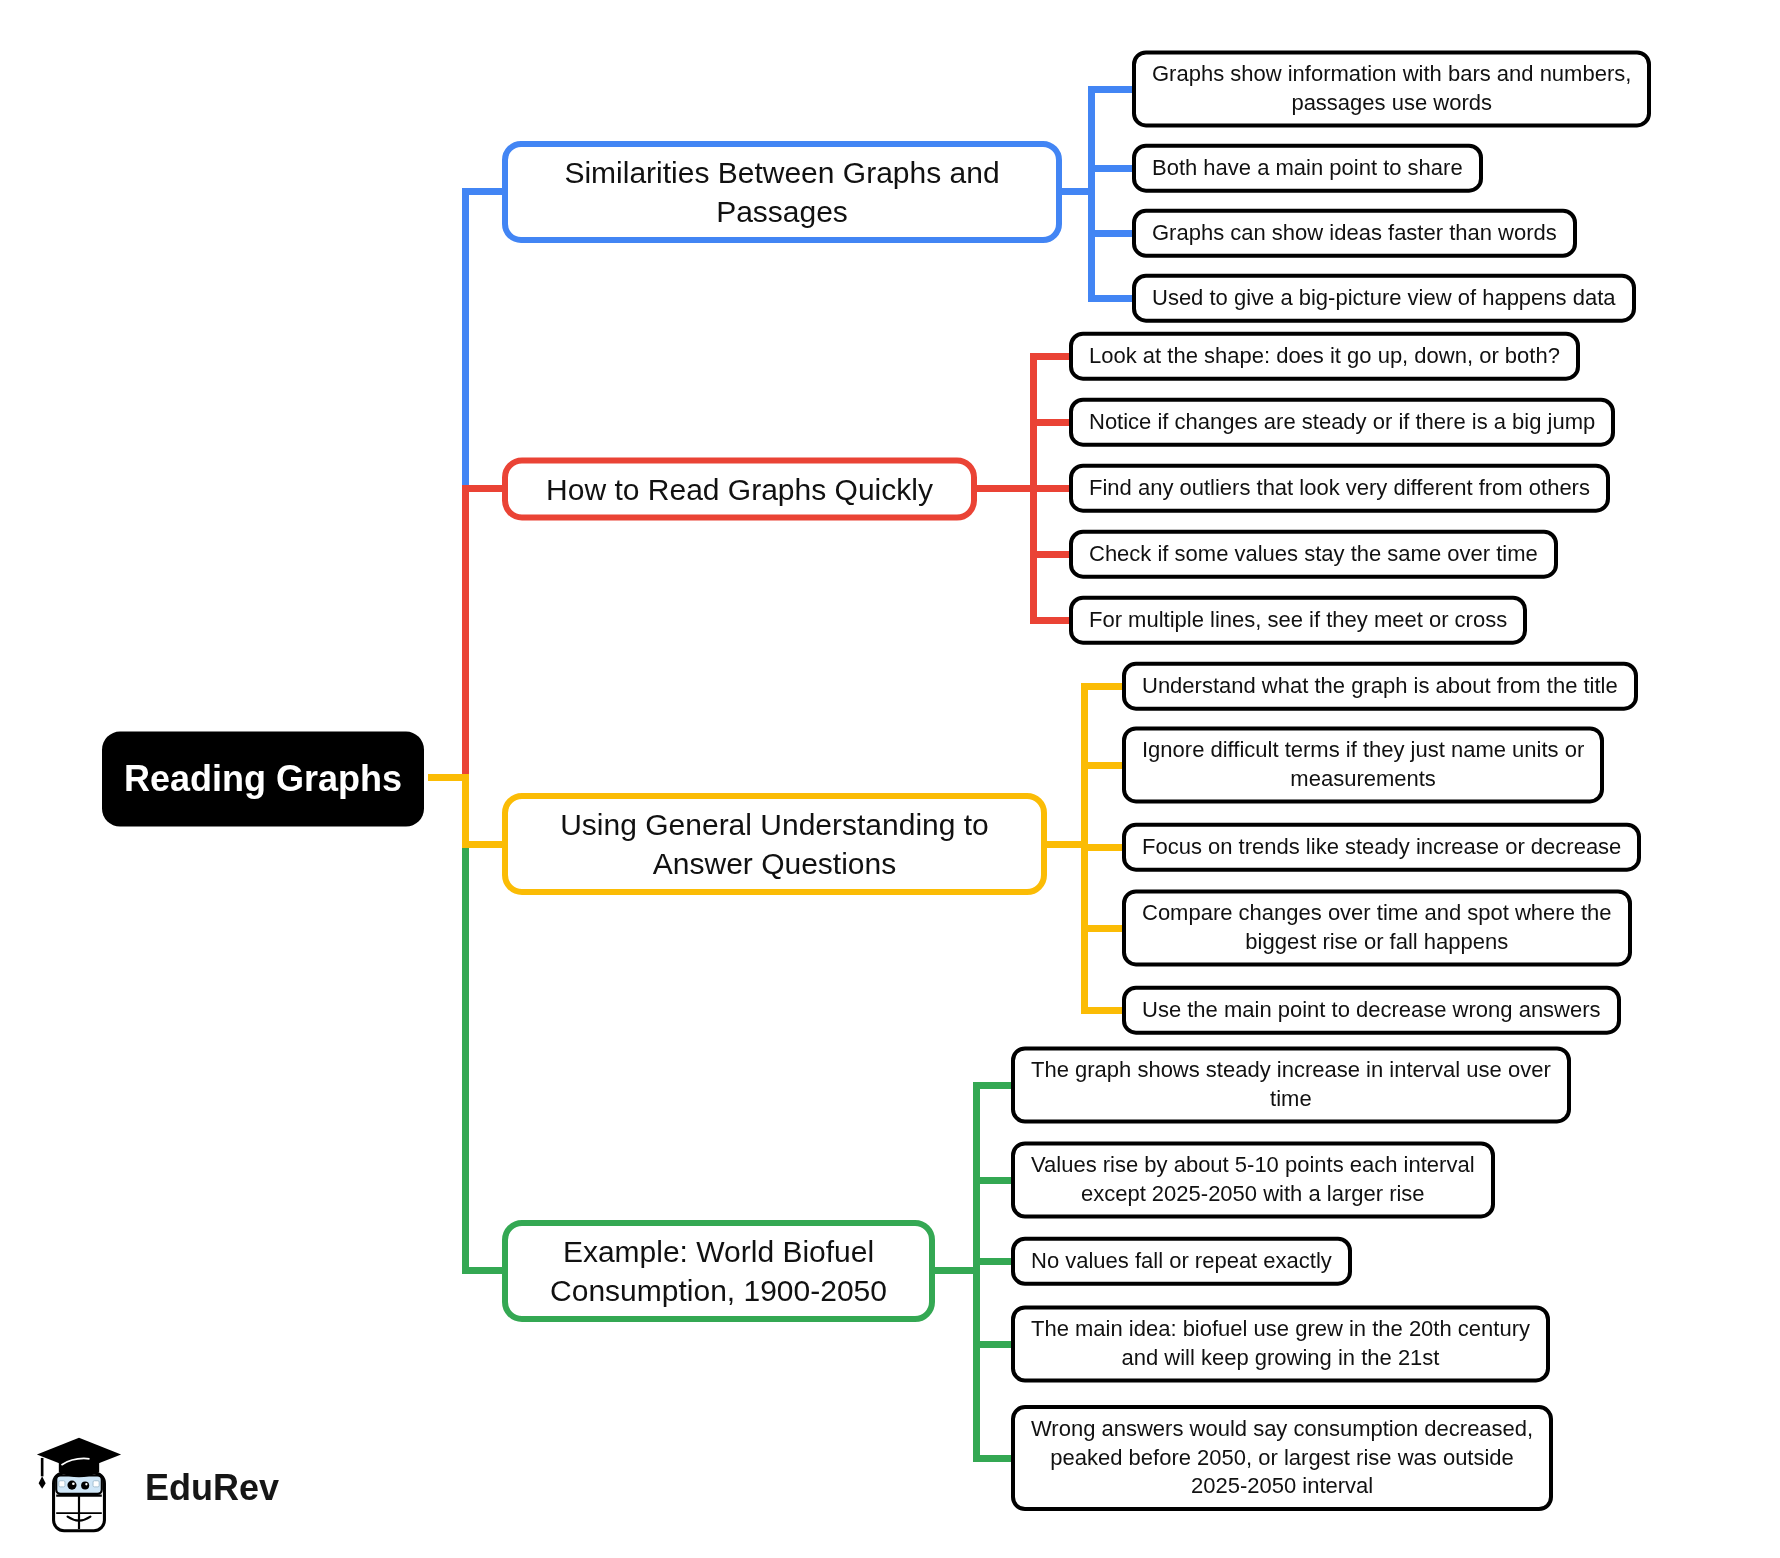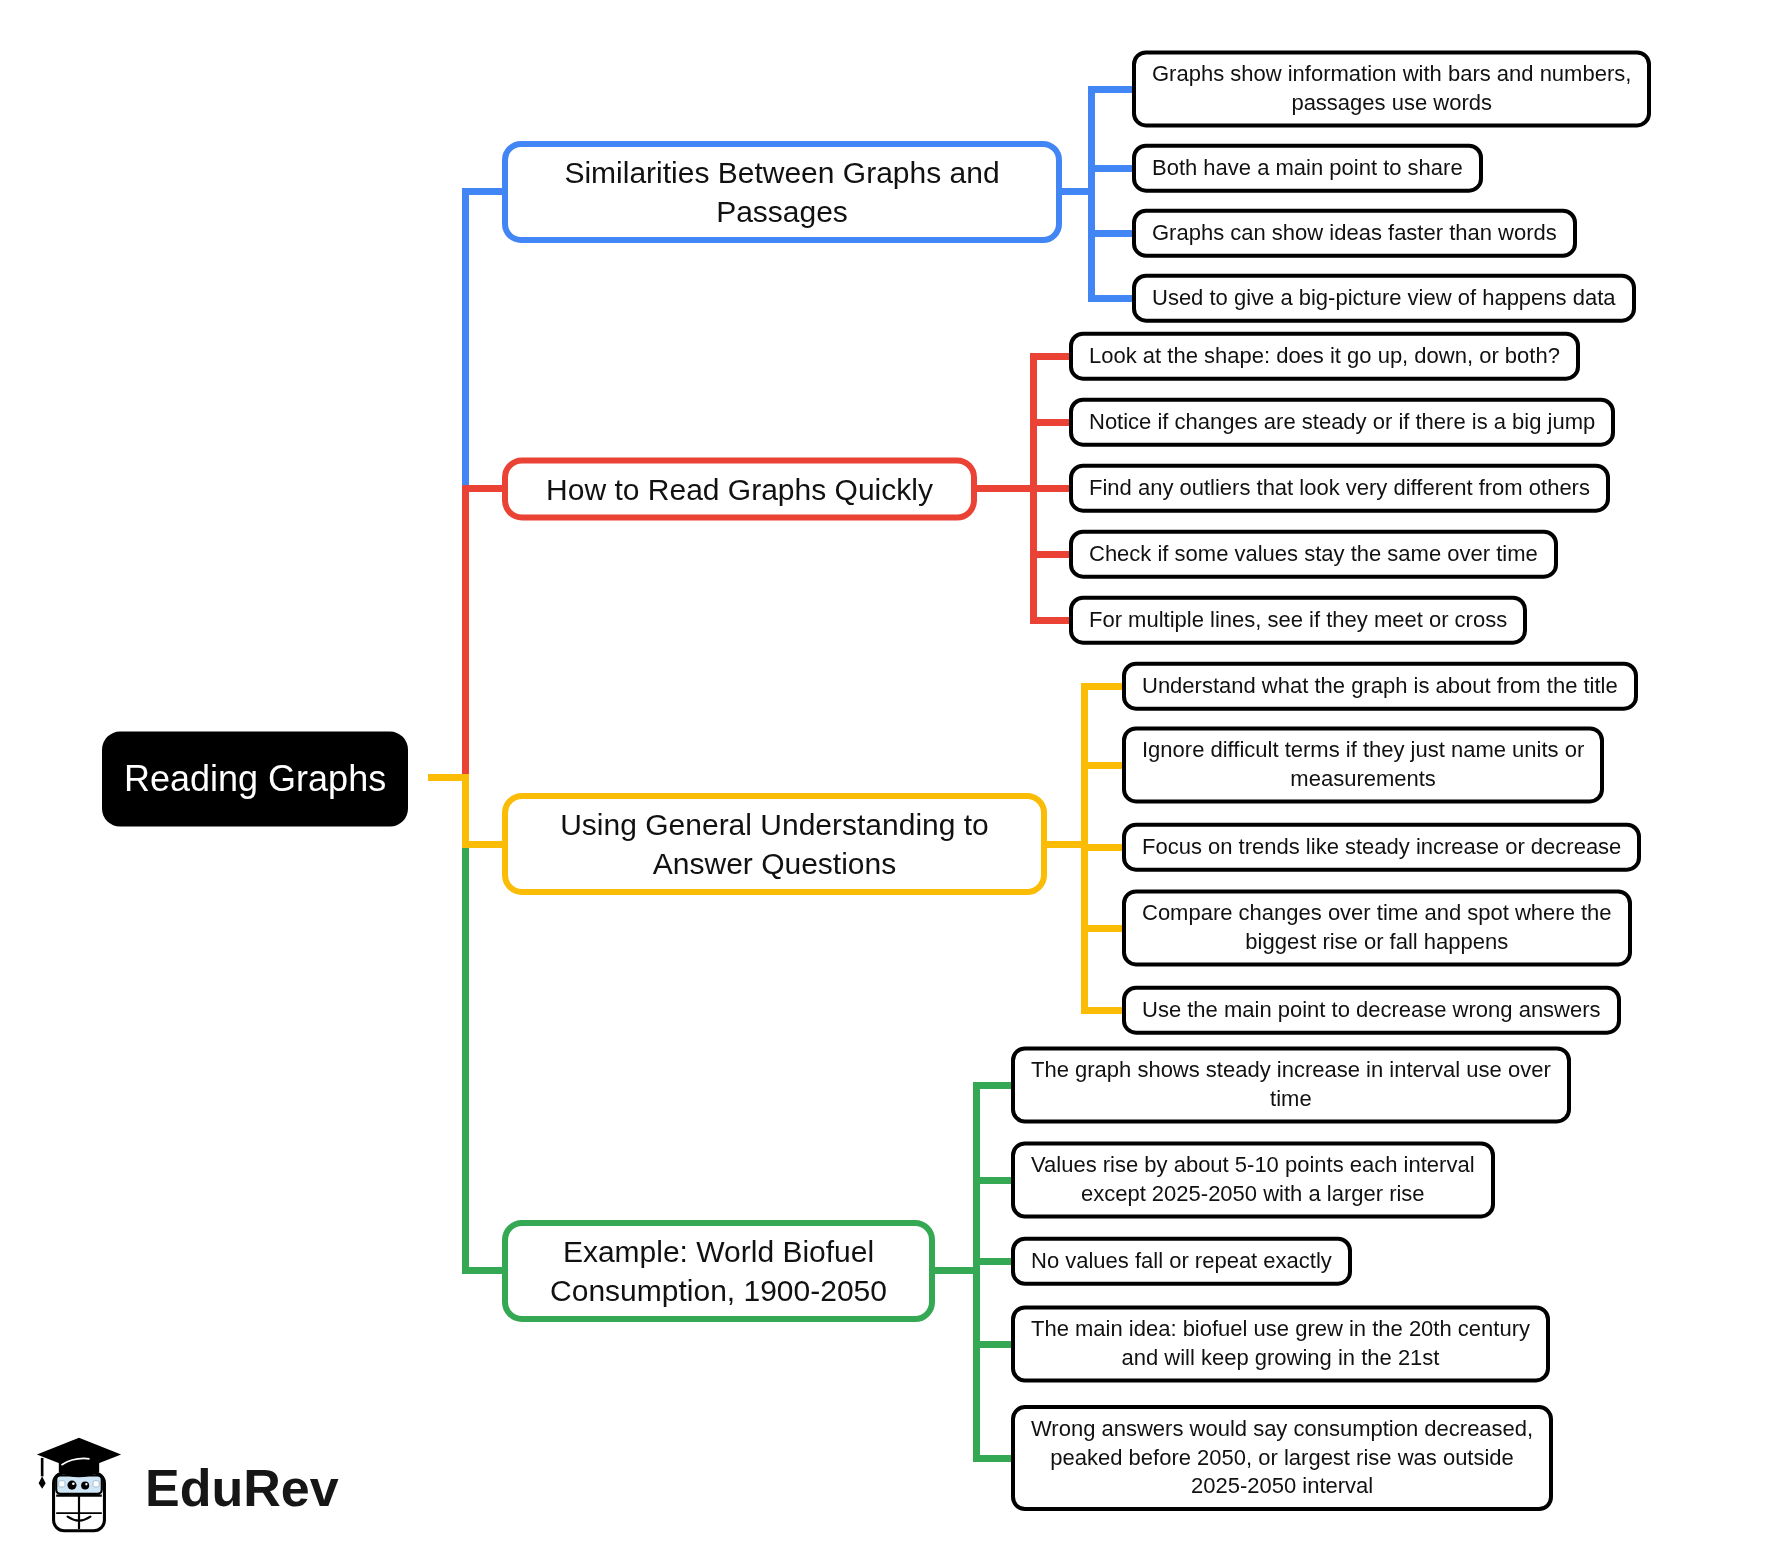--- a/index.html
+++ b/index.html
@@ -14,21 +14,21 @@
   .ln{position:absolute;display:block;}
   .lb{background:#4285F4;}
   .lr{background:#EA4335;}
   .ly{background:#FBBC05;}
   .lg{background:#34A853;}
   
   .root{
     position:absolute;left:102px;top:779px;transform:translateY(-50%);
     width:max-content;
     background:#000000;color:#ffffff;
-    font-size:36px;font-weight:normal;line-height:1.3;
+    font-size:36px;font-weight:bold;line-height:1.3;
     padding:24px 22px;border-radius:18px;
     white-space:nowrap;
   }
   
   .branch{
     position:absolute;left:502px;transform:translateY(-50%);
     box-sizing:border-box;
     background:#ffffff;color:#111111;
     border:6px solid #000;border-radius:20px;
     font-size:30px;line-height:1.3;text-align:center;
@@ -46,21 +46,21 @@
     box-sizing:border-box;
     width:max-content;
     background:#ffffff;color:#111111;
     border:4px solid #000;border-radius:14px;
     font-size:22px;line-height:1.3;text-align:center;
     padding:6px 16px;
     white-space:pre-line;
   }
   
   .logo{position:absolute;left:35px;top:1436px;display:flex;align-items:center;}
-  .logo-text{font-size:52px;font-weight:bold;color:#161616;margin-left:22px;letter-spacing:0px;}
+  .logo-text{font-size:36px;font-weight:bold;color:#161616;margin-left:22px;letter-spacing:0px;}
 </style>
 </head>
 <body>
 
 <div id="canvas">
 
   <i class="ln lb" style="left:462px;top:188px;width:7px;height:304px;"></i>
   <i class="ln lr" style="left:462px;top:485px;width:7px;height:296px;"></i>
   <i class="ln ly" style="left:462px;top:774px;width:7px;height:74px;"></i>
   <i class="ln lg" style="left:462px;top:841px;width:7px;height:433px;"></i>

